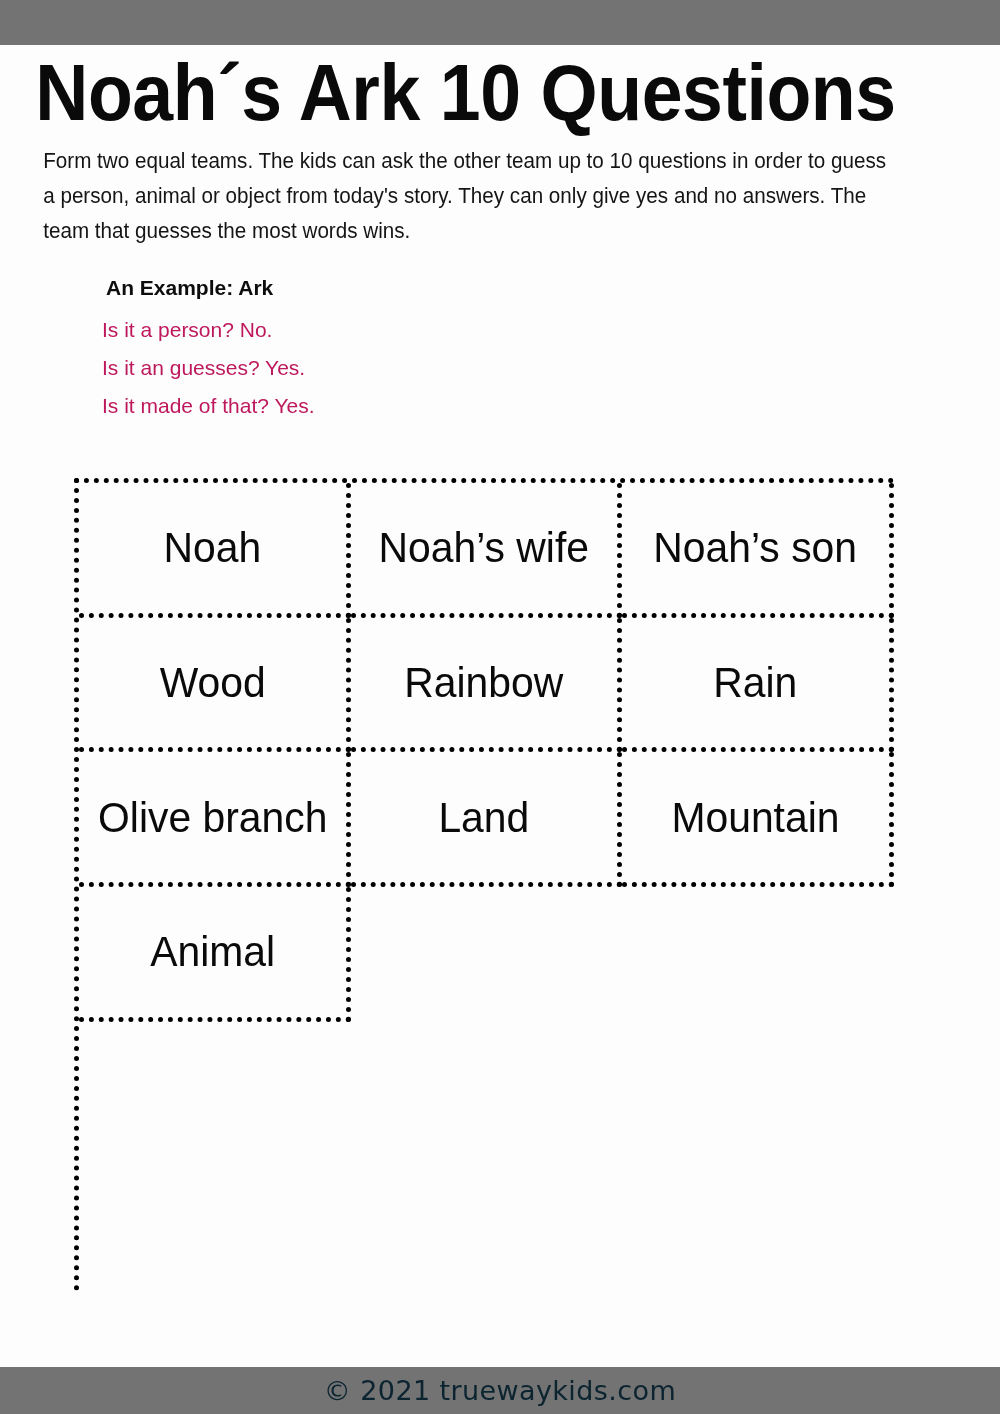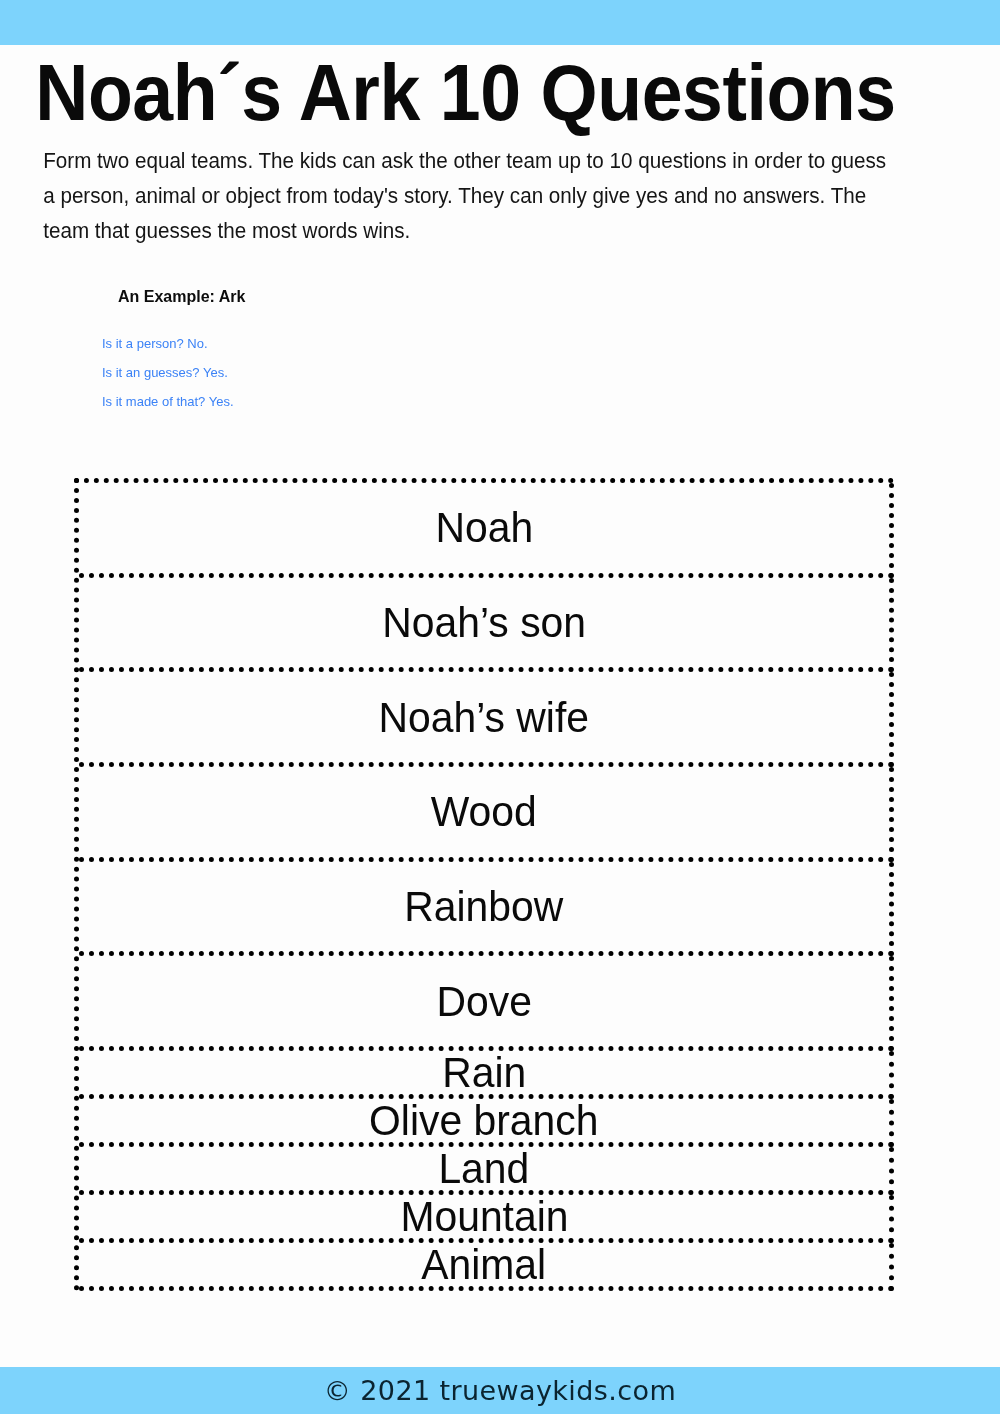--- a/index.html
+++ b/index.html
@@ -13,21 +13,21 @@
     font-family: "Liberation Sans", sans-serif;
     overflow: hidden;
     position: relative;
   }
 
   
   .bar {
     position: absolute;
     left: 0;
     width: 1000px;
-    background: #7dd3fc;
+    background: #737373;
   }
   .bar-top {
     top: 0;
     height: 45px;
   }
   .bar-bottom {
     top: 1367px;
     height: 47px;
     display: flex;
     align-items: center;
@@ -69,49 +69,49 @@
     font-family: "Liberation Sans Narrow", "Liberation Sans", sans-serif;
     font-size: 21.5px;
     line-height: 1.62;
     color: #151515;
     max-width: 890px;
     transform: scaleX(0.96);
     transform-origin: left top;
   }
 
   .example-head {
-    margin: 16px;
+    margin: 4px;
     padding: 24px 0 0 102px;
     font-family: "Liberation Sans", sans-serif;
-    font-size: 16px;
+    font-size: 21px;
     font-weight: 700;
     color: #0d0d0d;
   }
 
   .qa-list {
     margin: 0;
     padding: 0;
     list-style: none;
   }
   .qa-line {
     padding: 14px 0 0 102px;
     font-family: "Liberation Sans", sans-serif;
-    font-size: 13px;
-    color: #3b82f6;
+    font-size: 21px;
+    color: #be185d;
   }
 
   
   .grid {
     position: absolute;
     left: 74px;
     top: 478px;
     width: 820px;
     height: 813px;
     display: grid;
-    grid-template-columns: 1fr;
+    grid-template-columns: 1fr 1fr 1fr;
     grid-template-rows: repeat(6, 1fr);
     border-top: 5px dotted #000;
     border-left: 5px dotted #000;
     box-sizing: border-box;
   }
   .cell {
     border-right: 5px dotted #000;
     border-bottom: 5px dotted #000;
     box-sizing: border-box;
     display: flex;
@@ -147,33 +147,30 @@
     <li class="qa-line">Is it made of that? Yes.</li>
   </ul>
 
 </div>
 
 <div class="grid">
   <div class="cell">
       <span class="cell-label">Noah</span>
     </div>
   <div class="cell">
-      <span class="cell-label">Noah’s son</span>
+      <span class="cell-label">Noah’s wife</span>
     </div>
   <div class="cell">
-      <span class="cell-label">Noah’s wife</span>
+      <span class="cell-label">Noah’s son</span>
     </div>
   <div class="cell">
       <span class="cell-label">Wood</span>
     </div>
   <div class="cell">
       <span class="cell-label">Rainbow</span>
-    </div>
-  <div class="cell">
-      <span class="cell-label">Dove</span>
     </div>
   <div class="cell">
       <span class="cell-label">Rain</span>
     </div>
   <div class="cell">
       <span class="cell-label">Olive branch</span>
     </div>
   <div class="cell">
       <span class="cell-label">Land</span>
     </div>

